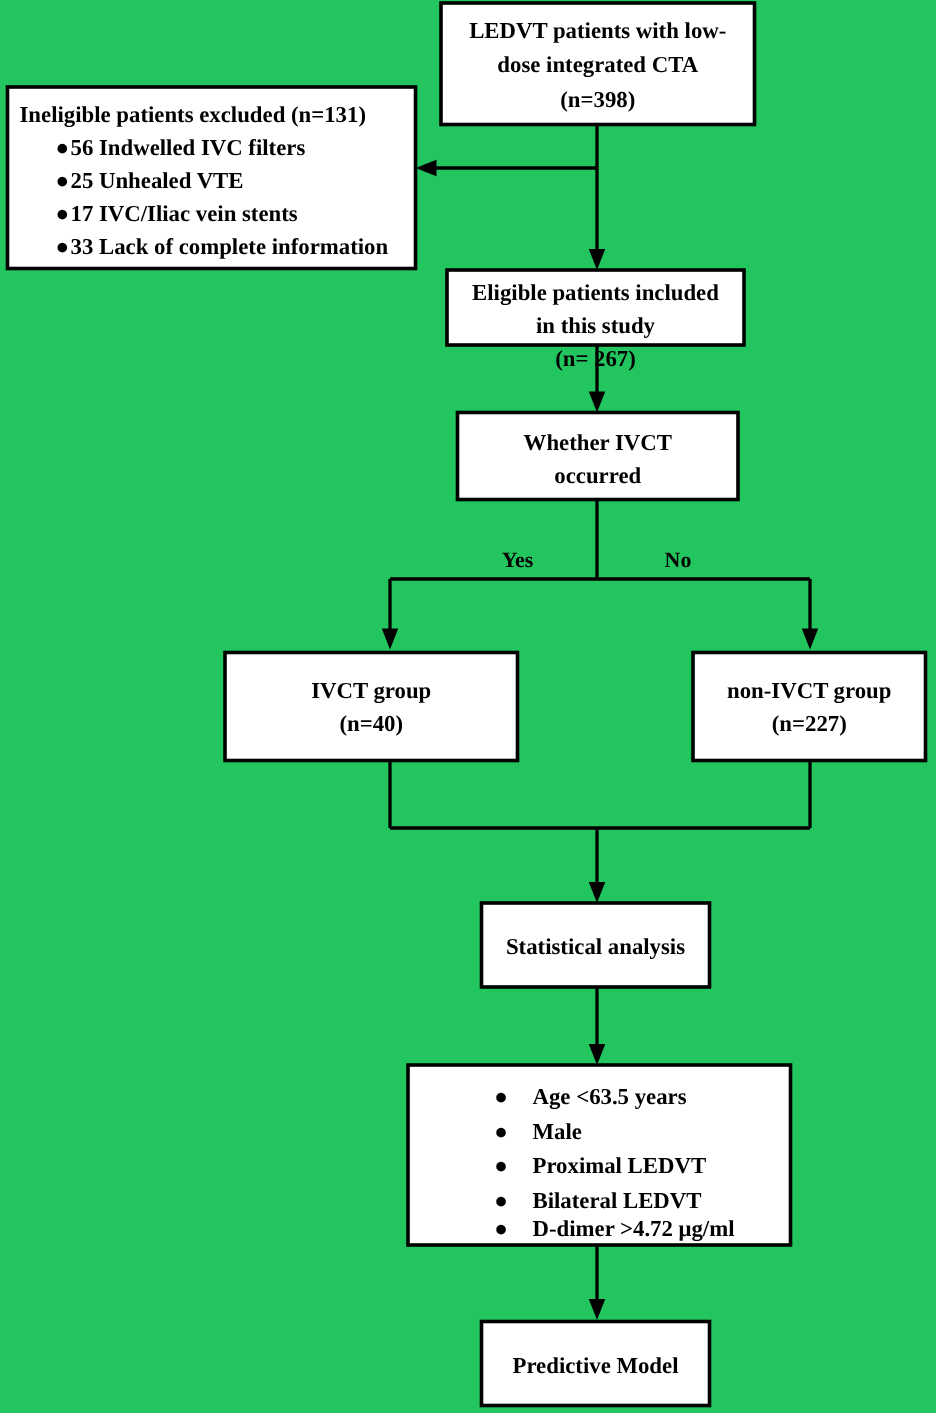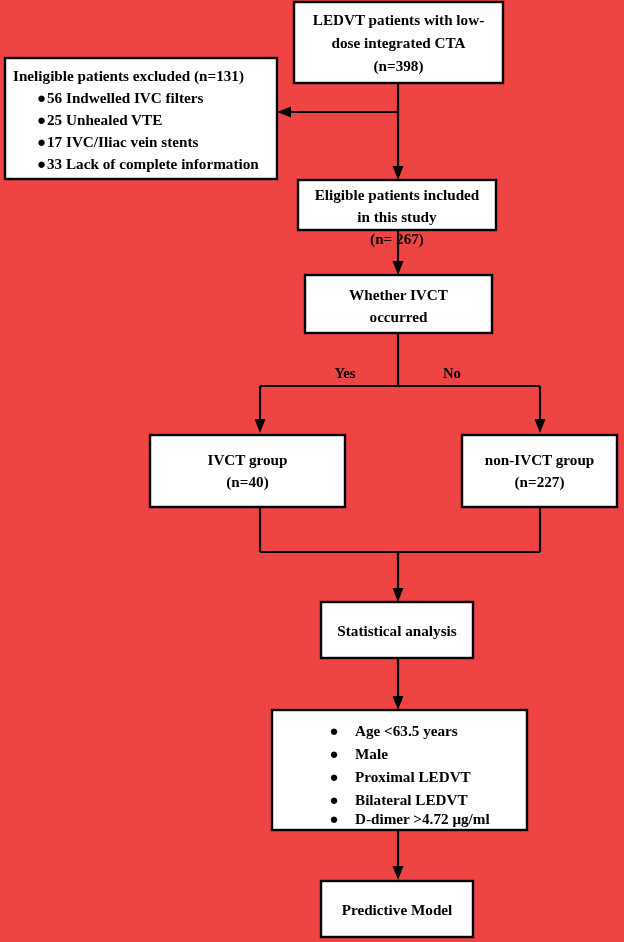--- a/index.html
+++ b/index.html
@@ -10,21 +10,21 @@
   body {
     width: 624px;
     height: 942px;
     font-family: "Liberation Serif", "DejaVu Serif", serif;
     overflow: hidden;
   }
   #flowchart-root {
     position: relative;
     width: 624px;
     height: 942px;
-    background: #ef4444;
+    background: #22c55e;
   }
   svg.chart-canvas {
     display: block;
     width: 624px;
     height: 942px;
   }
   .node-box {
     fill: #ffffff;
     stroke: #000000;
     stroke-width: 2.4;

